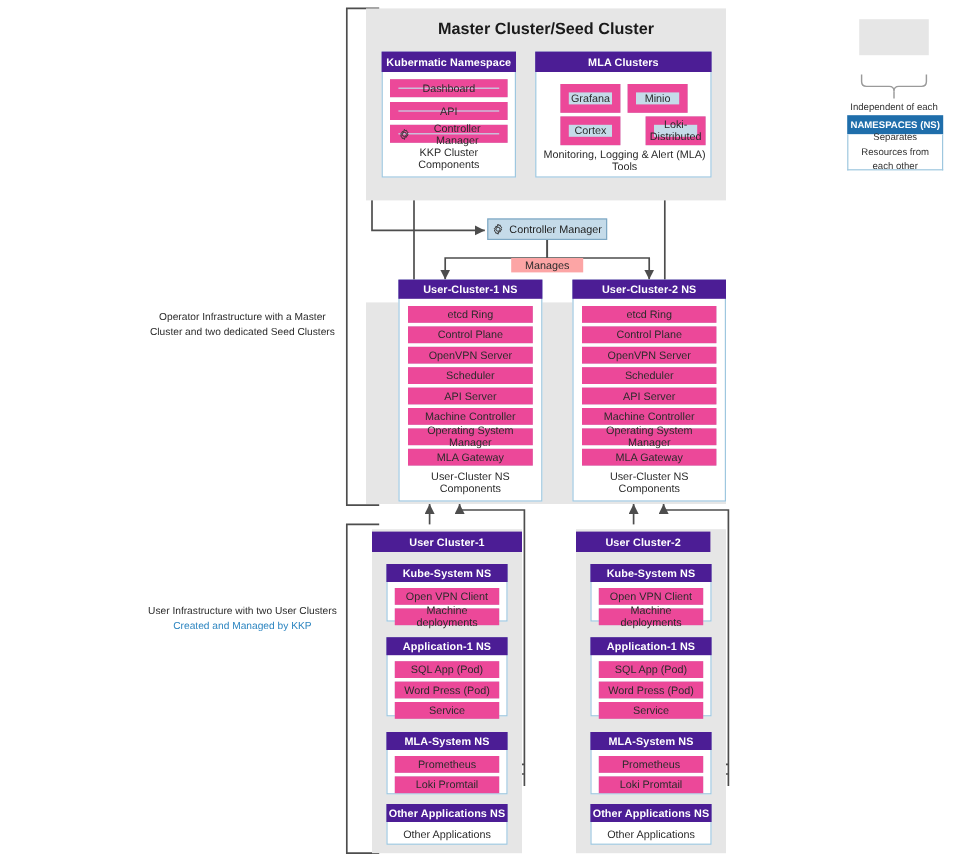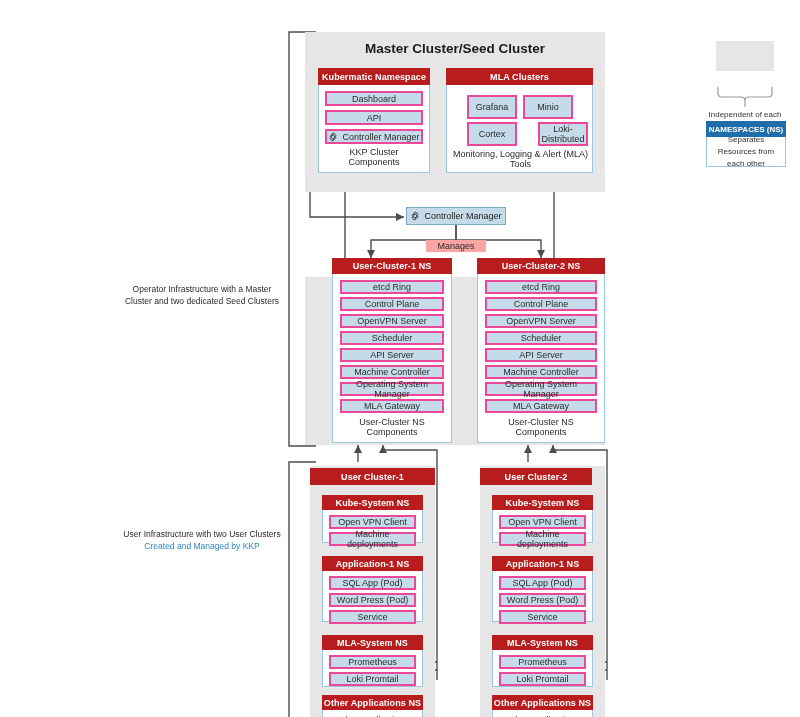--- a/index.html
+++ b/index.html
@@ -5,44 +5,44 @@
   * { box-sizing: border-box; }
   html, body { margin:0; padding:0; }
   body {
     width:800px; height:717px;
     background:#ffffff;
     font-family:"Liberation Sans", sans-serif;
     color:#333333;
     position:relative;
     overflow:hidden;
   }
-  #stage { position:absolute; inset:0;margin-top:25px; }
+  #stage { position:absolute; inset:0; }
 
   .abs { position:absolute; }
 
   
   .gray-panel{
     background:#e6e6e6;
   }
   .white-card{
     background:#ffffff;
     border:1px solid #9ec7df;
   }
   .ns-header{
-    background:#b91c1c;
+    background:#4c1d95;
     color:#ffffff;
     font-size:9px;
     font-weight:bold;
     display:flex; align-items:center; justify-content:center;
     text-align:center;
     letter-spacing:.1px;
   }
   .item{
     background:#c5dbe9;
-    border:2px solid #ec4899;
+    border:7px solid #ec4899;
     color:#2b2b2b;
     font-size:9px;
     display:flex; align-items:center; justify-content:center;
     text-align:center;
   }
   .plain-item{
     background:#ffffff;
     color:#2b2b2b;
     font-size:9px;
     display:flex; align-items:center; justify-content:center;

